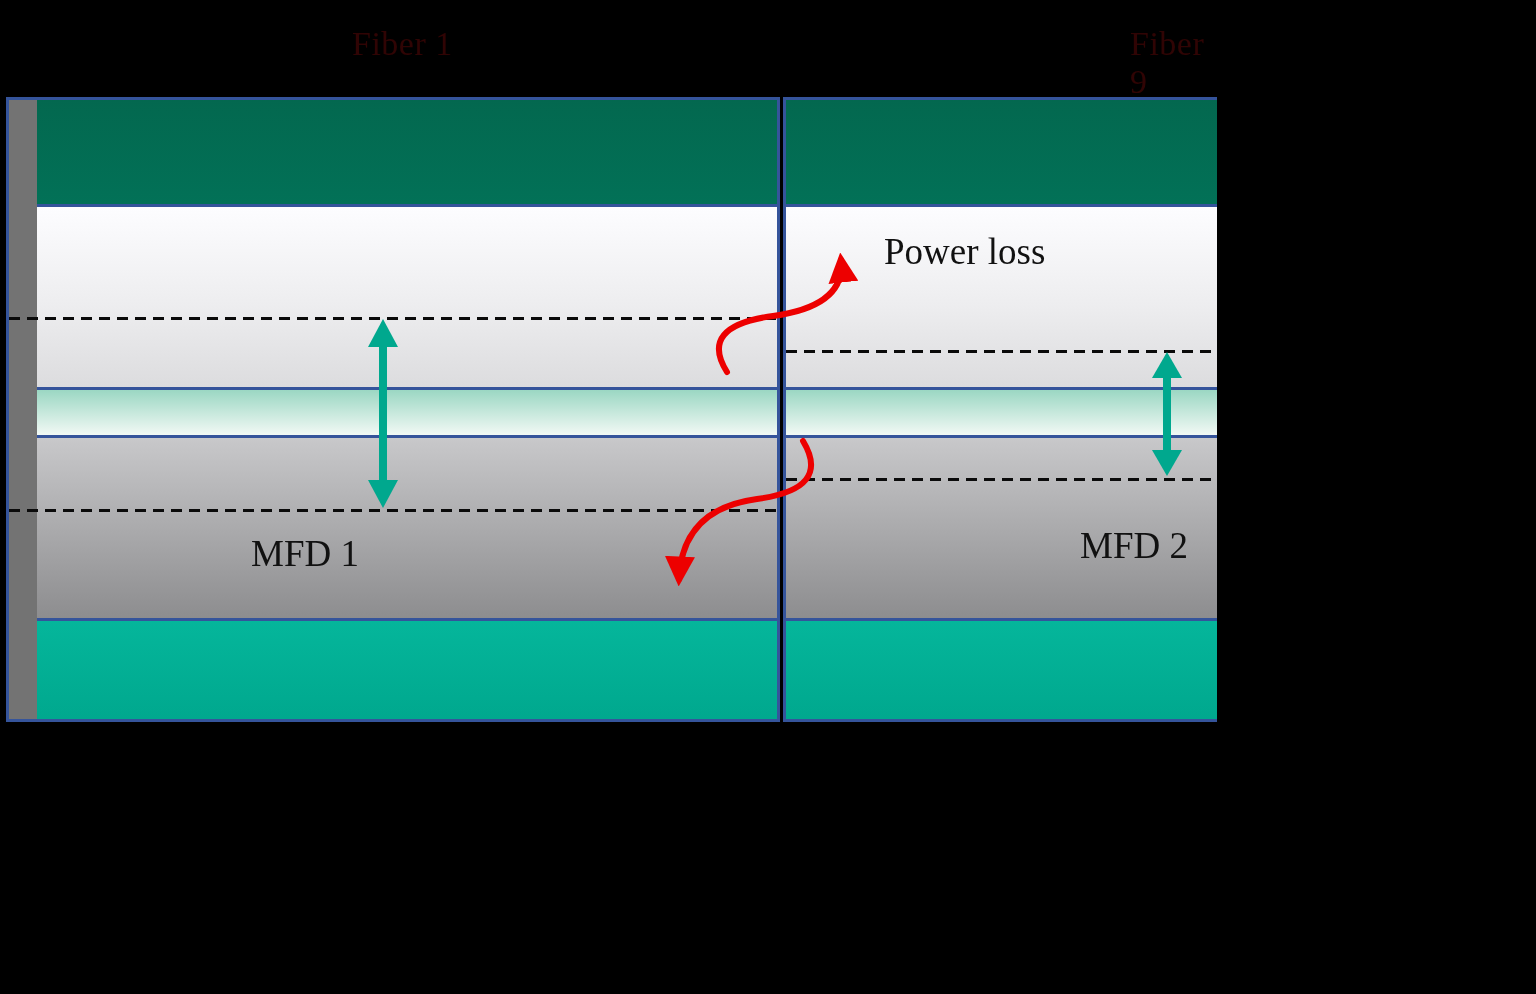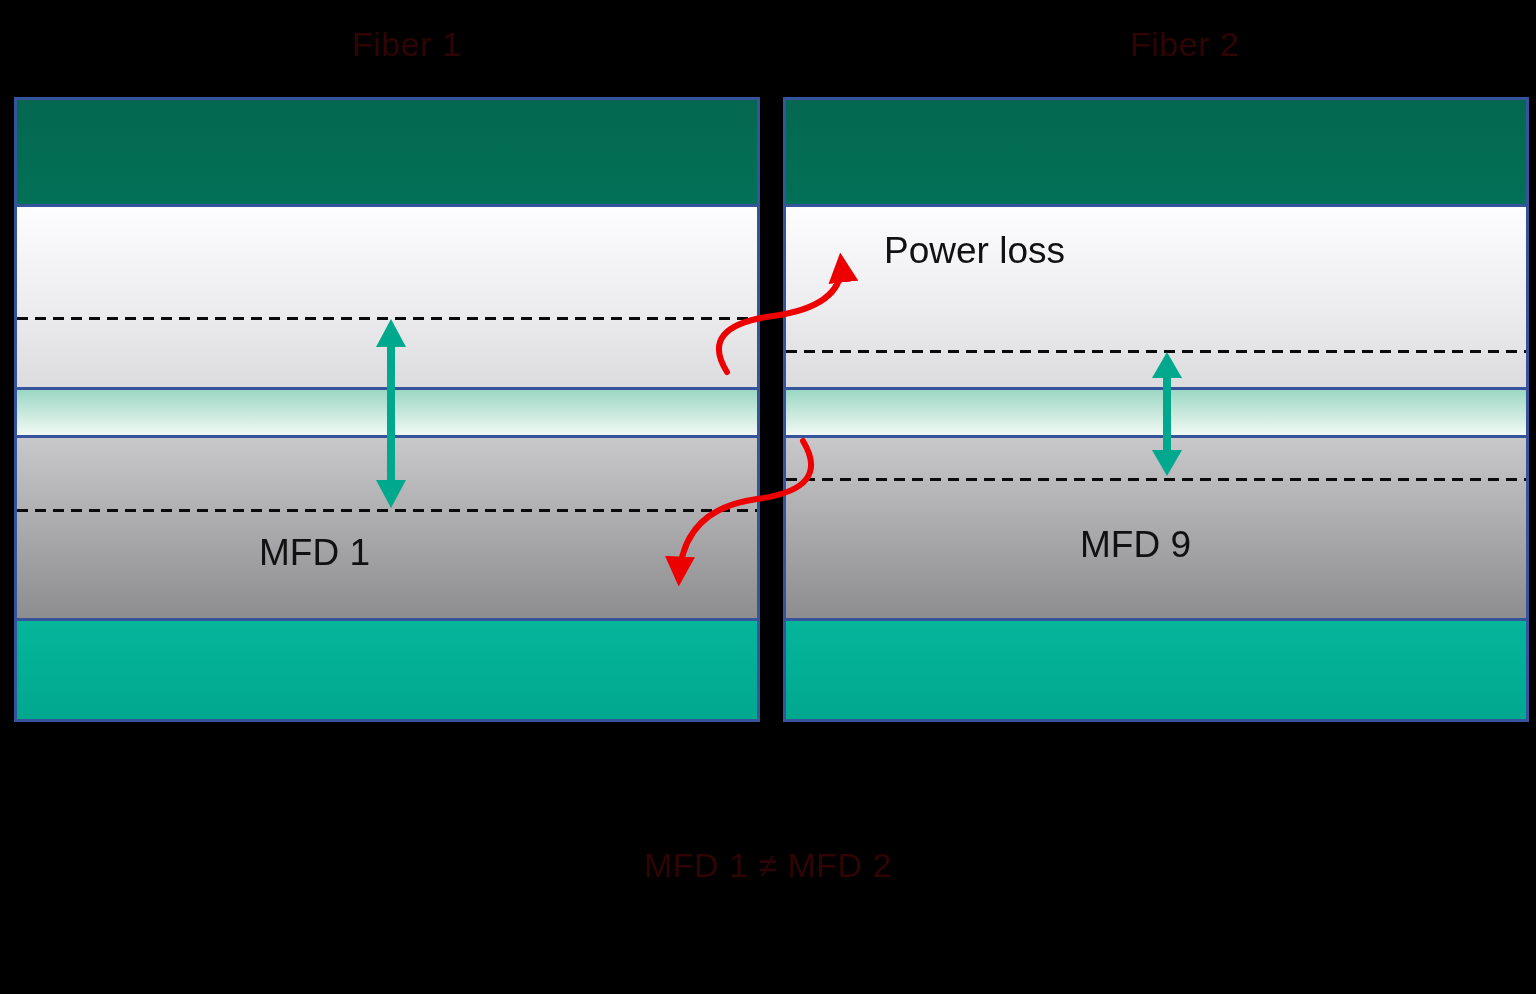--- a/index.html
+++ b/index.html
@@ -1,31 +1,31 @@
 <!DOCTYPE html>
 <html style="--background: #000000; --border-blue: #35549B; --green-top-a: #03684F; --green-top-b: #027157; --inner-top-a: #FDFDFF; --inner-top-mid: #EDEDEF; --inner-top-b: #DCDCDE; --core-a: #9BD7C3; --core-b: #F2F9F5; --inner-bottom-a: #C8C8CA; --inner-bottom-b: #8D8D8F; --teal-bottom-a: #05B69B; --teal-bottom-b: #00A88E; --arrow-teal: #00A88E; --arrow-red: #ED0000; --dash-black: #0A0A0A; --label-black: #111111; --hidden-text: #300404;"><head>
 <meta charset="utf-8">
 <style>
   html,body{margin:0;padding:0;background:#000;}
   .canvas{
-    position:relative; width:1536px; height:994px; overflow:hidden;
+    position:relative; width:1217px; height:994px; overflow:hidden;
     background:var(--background);
-    font-family:Liberation Sans, sans-serif;
+    font-family:Liberation Serif, serif;
   }
   .fiber-title{
     position:absolute; top:25px; font-size:34px; color:var(--hidden-text);
     letter-spacing:0.5px;
   }
   .fiber-title.t1{left:352px;}
   .fiber-title.t2{left:1130px;}
   .fiber-rect{
     position:absolute; top:97px; width:740px; height:619px;
     border:3px solid var(--border-blue); background:#737373;
   }
-  .fiber-rect.left{left:14px;}
+  .fiber-rect.left{left:6px;padding-left:28px;}
   .fiber-rect.right{left:783px;}
   .band{position:relative; width:100%;}
   .band.green-top{height:104px; background:linear-gradient(180deg,var(--green-top-a),var(--green-top-b));}
   .band.inner-top{height:180px; background:linear-gradient(180deg,var(--inner-top-a) 0%,var(--inner-top-mid) 55%,var(--inner-top-b) 100%);}
   .band.core{height:45px; background:linear-gradient(180deg,var(--core-a),var(--core-b));}
   .band.inner-bottom{height:180px; background:linear-gradient(180deg,var(--inner-bottom-a),var(--inner-bottom-b));}
   .band.teal-bottom{height:98px; background:linear-gradient(180deg,var(--teal-bottom-a),var(--teal-bottom-b));}
   .divider{width:100%; height:3px; background:var(--border-blue);}
   .dashed-line{
     position:absolute; left:0; width:100%; height:3px;
@@ -50,21 +50,21 @@
   .caption.l1{top:762px;}
   .caption.l2{top:846px;}
   .caption.l3{top:930px;}
 </style>
 </head>
 <body>
 
 <div class="canvas">
 
   <div class="fiber-title t1">Fiber 1</div>
-  <div class="fiber-title t2">Fiber 2</div>
+  <div class="fiber-title t2">Fiber 9</div>
 
   <div class="fiber-rect left">
     <div class="band green-top"></div>
     <div class="divider"></div>
     <div class="band inner-top"></div>
     <div class="divider"></div>
     <div class="band core"></div>
     <div class="divider"></div>
     <div class="band inner-bottom"></div>
     <div class="divider"></div>
@@ -97,28 +97,27 @@
     <div class="dashed-line" style="top:378px;"></div>
 
     <svg class="mfd-arrow" style="left:364px; top:252px;" width="34" height="124" viewBox="0 0 34 124">
       <line class="shaft" x1="17" y1="20" x2="17" y2="104"></line>
       <polygon class="head" points="17,0 2,26 32,26"></polygon>
       <polygon class="head" points="17,124 2,98 32,98"></polygon>
     </svg>
 
     <div class="power-loss-label">Power loss</div>
 
-    <div class="mfd-label" style="left:294px; top:424px;">MFD 9</div>
+    <div class="mfd-label" style="left:294px; top:424px;">MFD 2</div>
   </div>
 
   <svg class="red-arrows" width="1536" height="994" viewBox="0 0 1536 994">
     <defs>
       <marker id="redhead" viewBox="0 0 6 6" markerWidth="5" markerHeight="5" refX="4.5" refY="3" orient="auto">
         <path class="head-red" d="M0,0 L6,3 L0,6 Z"></path>
       </marker>
     </defs>
     <path class="curve" d="M 727 372 Q 698 326 773 316 Q 846 306 841 260" marker-end="url(#redhead)"></path>
     <path class="curve" d="M 803 441 Q 832 489 757 499 Q 682 509 679 579" marker-end="url(#redhead)"></path>
   </svg>
 
-  <div class="caption l2">MFD 1 ≠ MFD 2</div>
 
 </div>
 
 </body></html>

